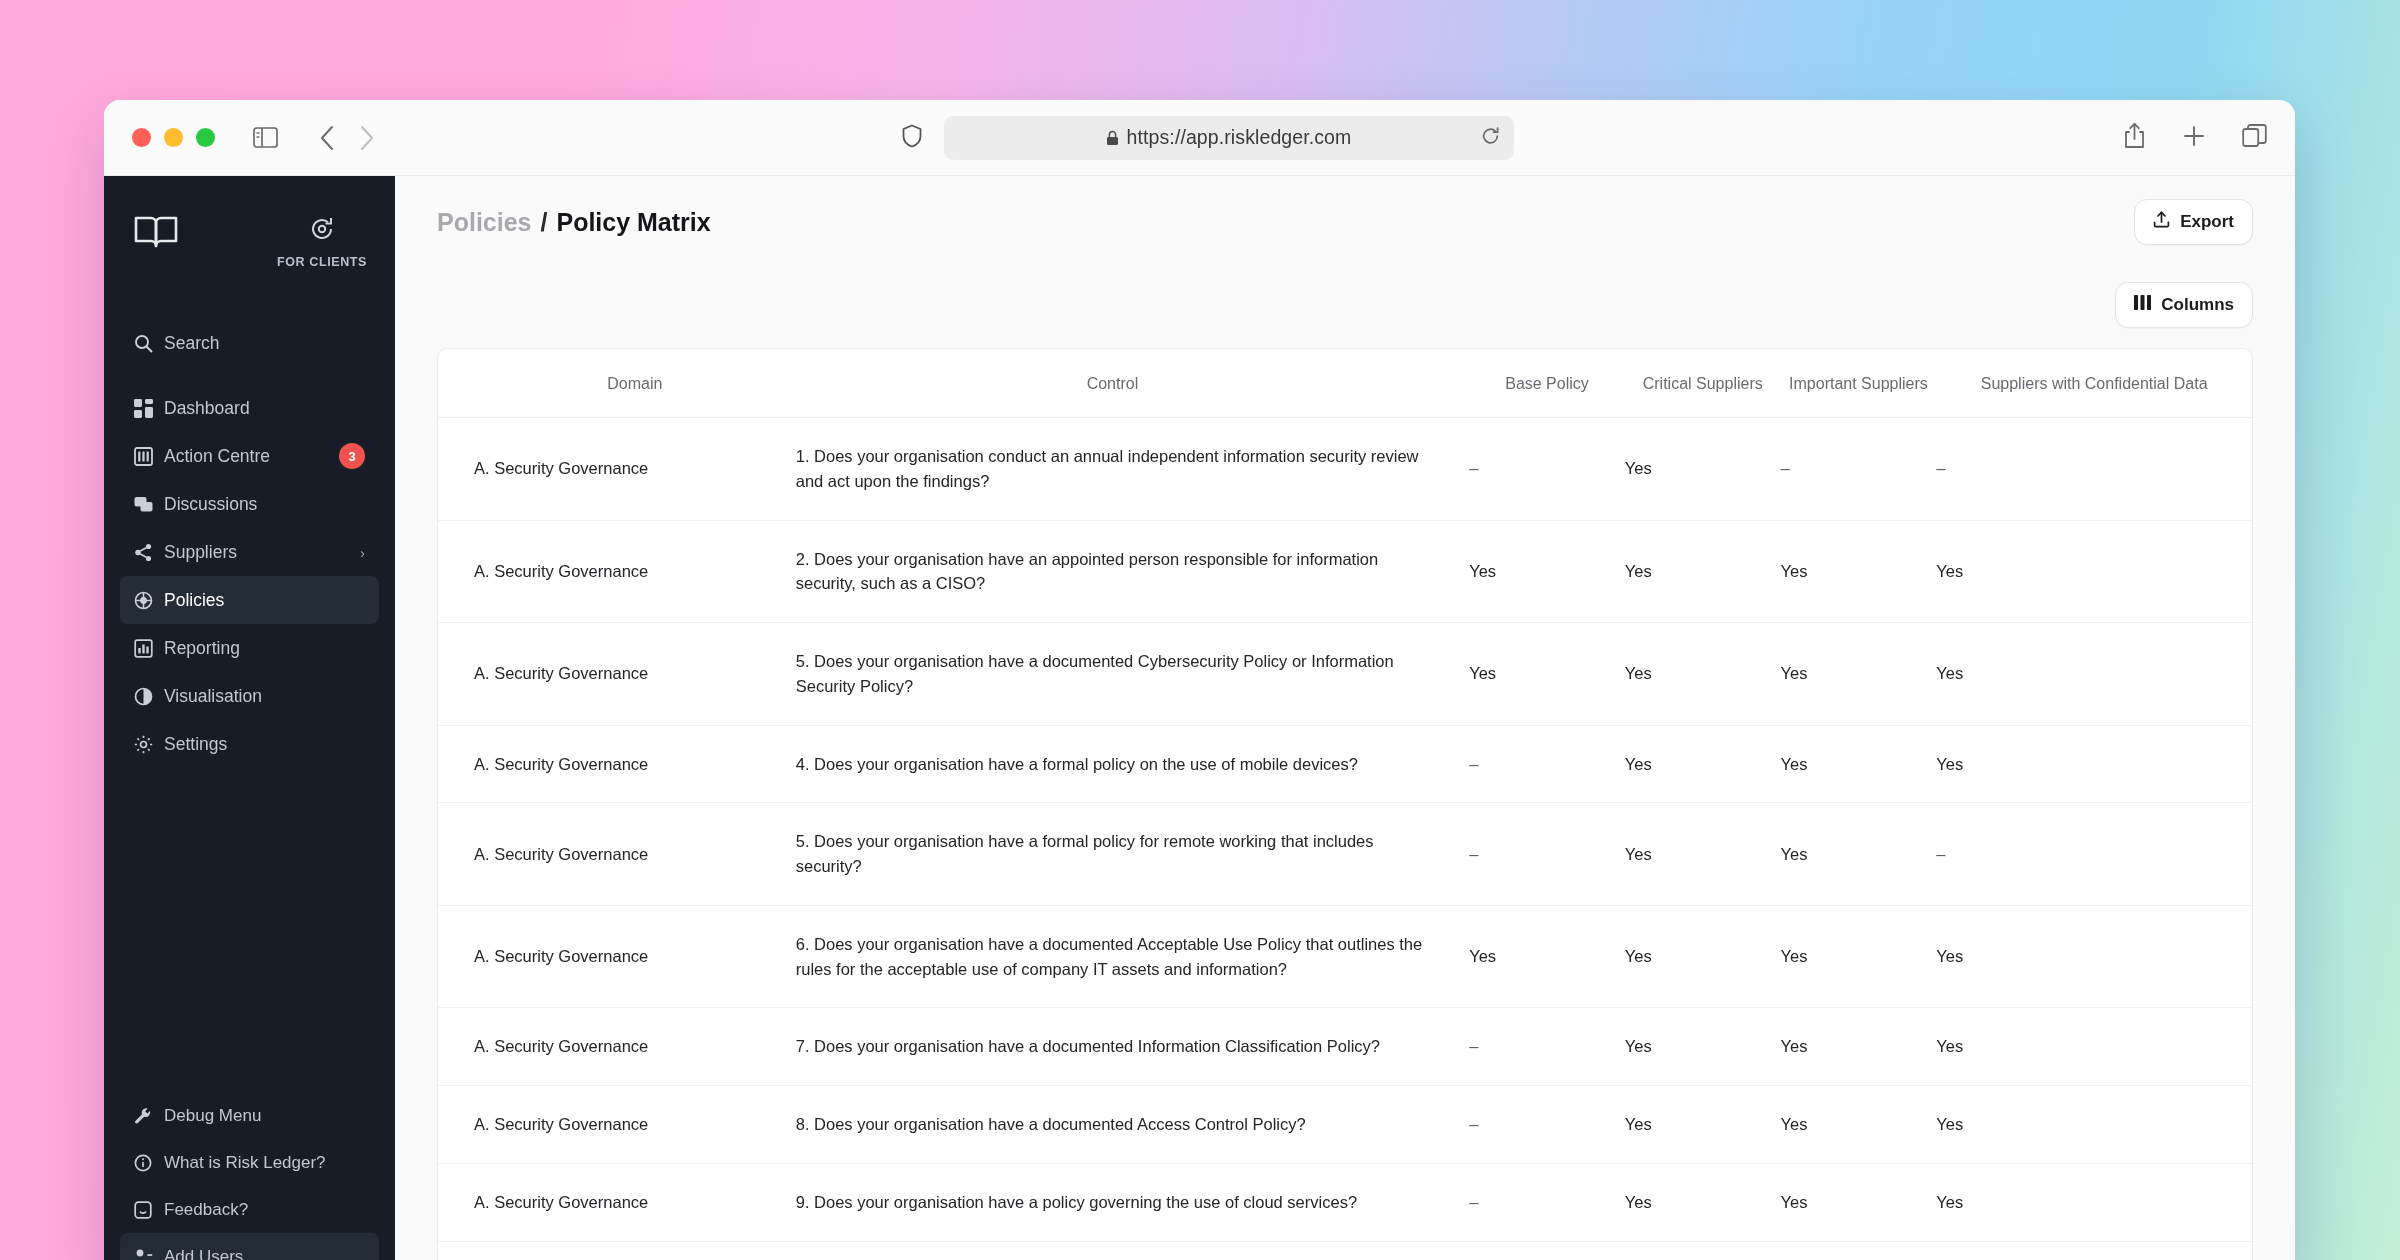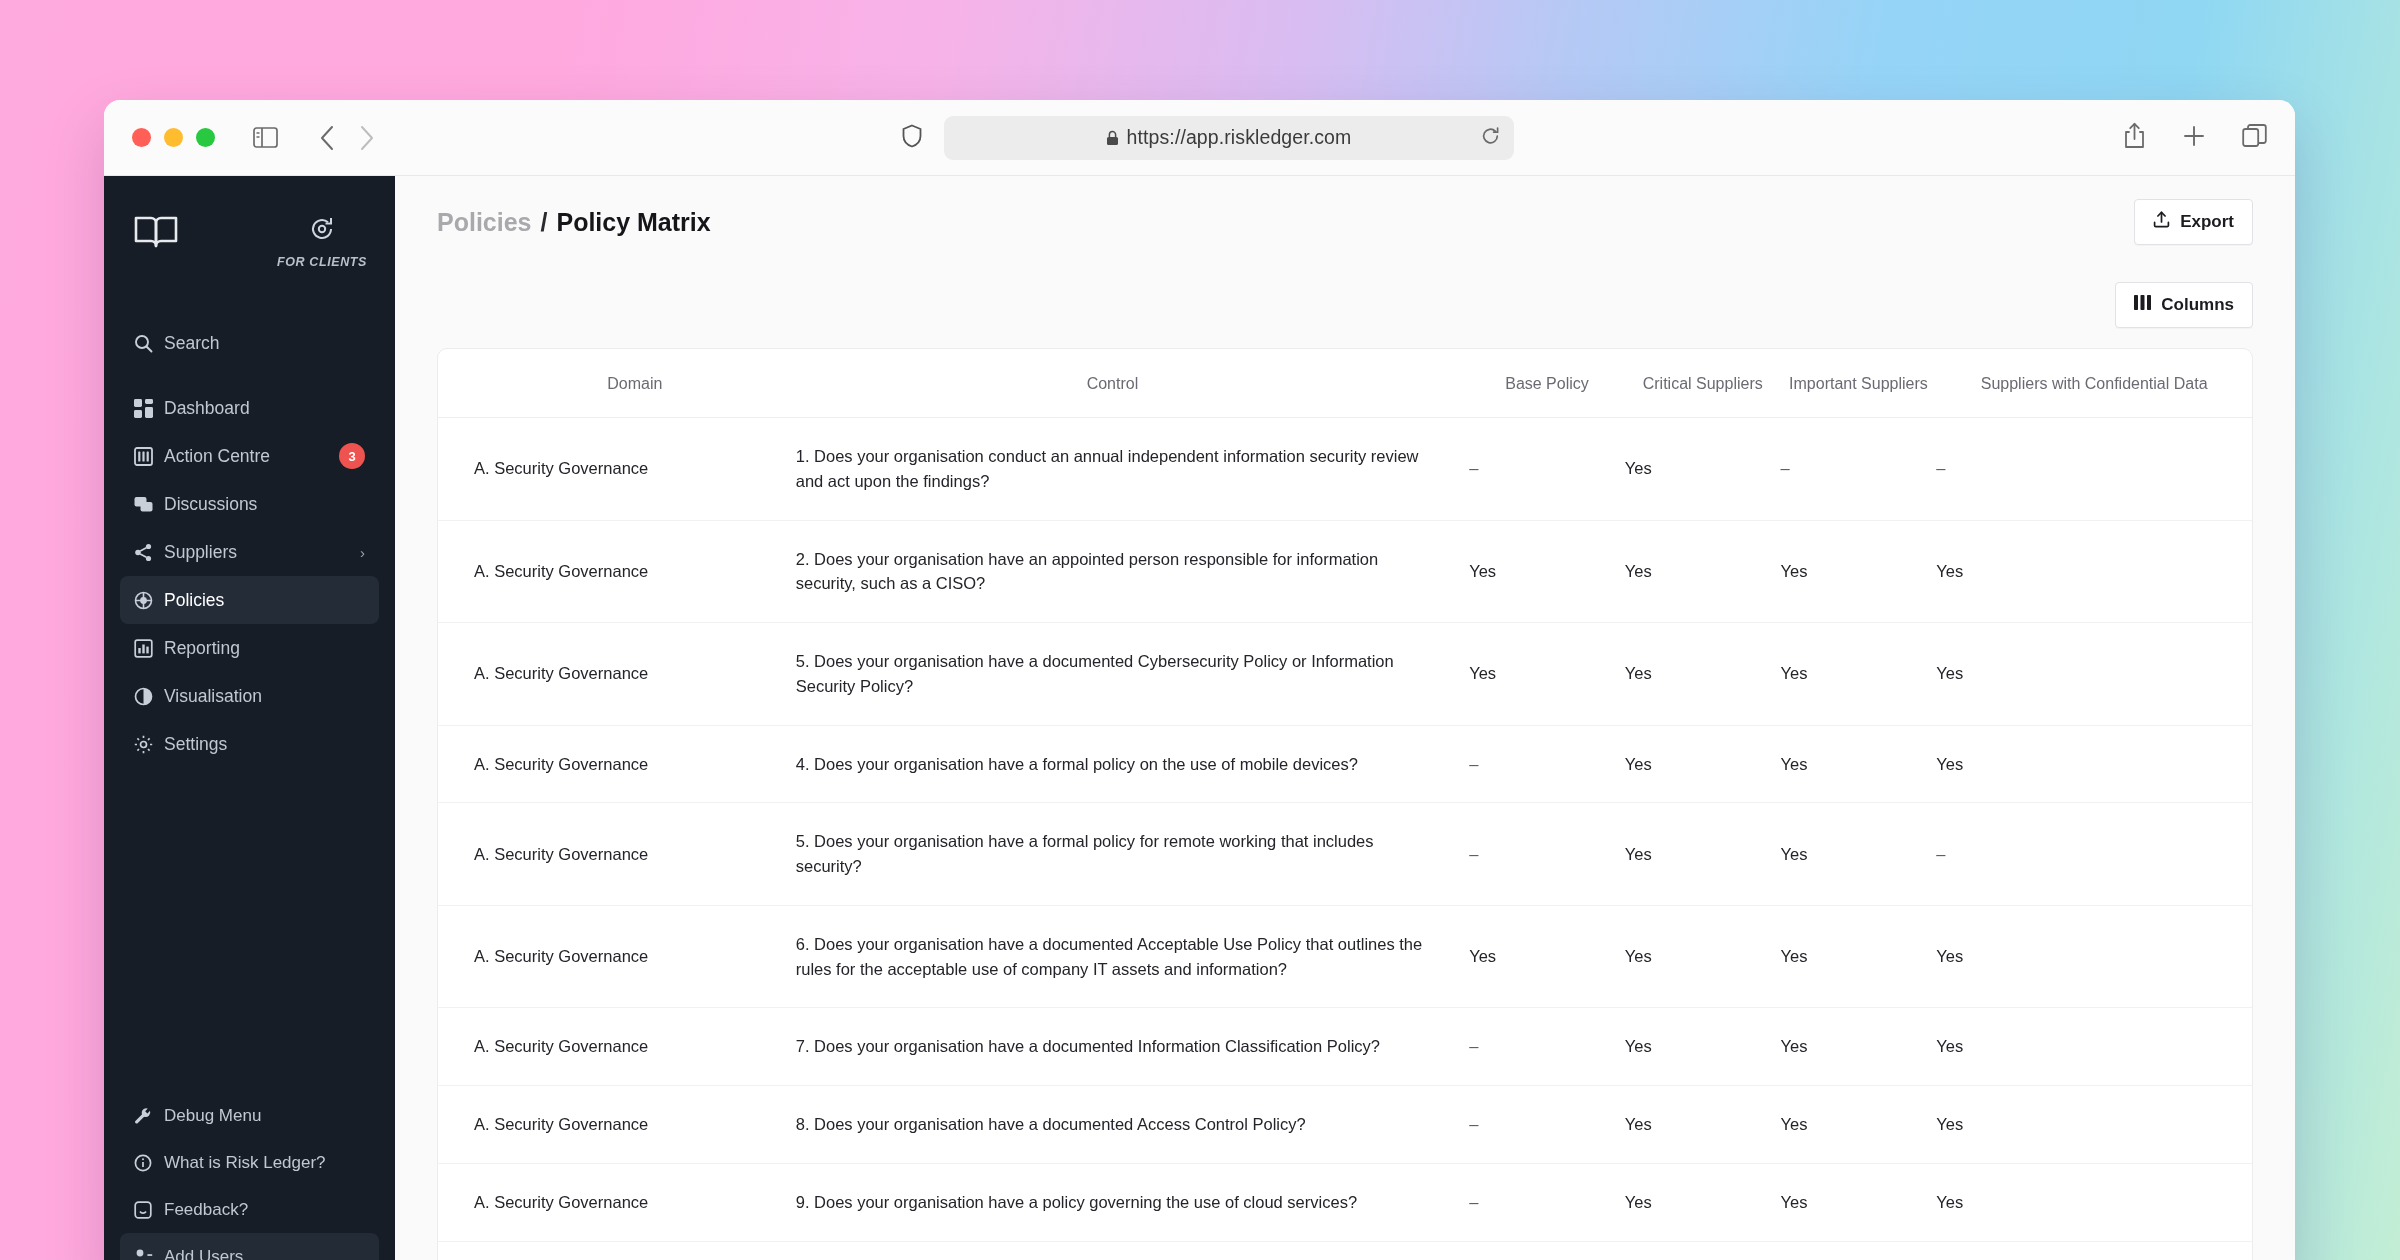--- a/index.html
+++ b/index.html
@@ -106,21 +106,21 @@
     flex-direction: column;
     padding-top: 22px;
     position: relative;
   }
   .sb-top {
     display: flex; align-items: flex-start;
     padding: 16px 28px 0 30px;
     justify-content: space-between;
   }
   .logo-mark { color: #e6e9ee; }
-  .for-clients { display: flex; flex-direction: column; align-items: center; gap: 7px; font-style: italic; }
+  .for-clients { display: flex; flex-direction: column; align-items: center; gap: 7px; }
   .for-clients .fc-label {
     font-size: 12.5px;
     letter-spacing: .6px;
     color: #b9c0cb;
     font-weight: 600;
   }
 
   .nav { margin-top: 50px; }
   .nav-group { padding: 0 16px; }
   .nav-item {
@@ -179,21 +179,21 @@
   }
   .breadcrumb { font-size: 25px; display: flex; gap: 9px; align-items: baseline; }
   .bc-parent { color: #a8a8ad; font-weight: 700; }
   .bc-sep { color: #2a2a2e; font-weight: 700; }
   .bc-current { color: #15151a; font-weight: 700; }
 
   .btn {
     display: inline-flex; align-items: center; gap: 10px;
     background: #fff;
     border: 1px solid #e2e2e6;
-    border-radius: 4px;
+    border-radius: 13px;
     padding: 0 18px;
     height: 46px;
     font-size: 17px;
     color: #1b1b20;
     font-weight: 600;
     cursor: pointer;
     box-shadow: 0 1px 1px rgba(0,0,0,0.03);
   }
   .btn-export { margin-left: auto; }
 

